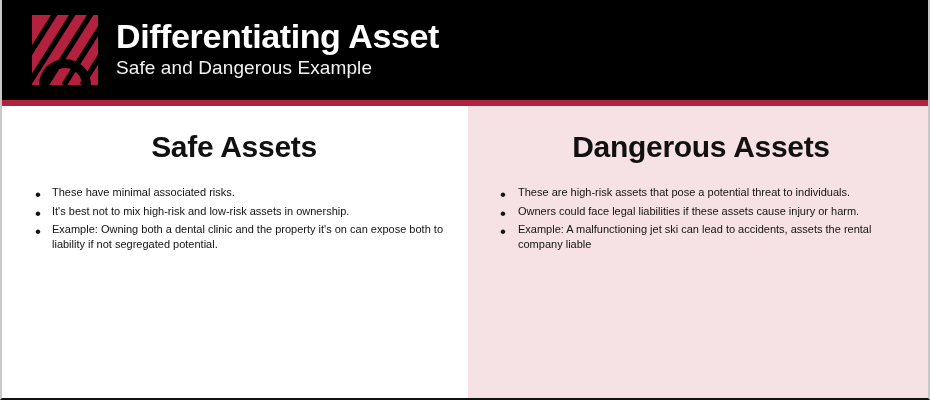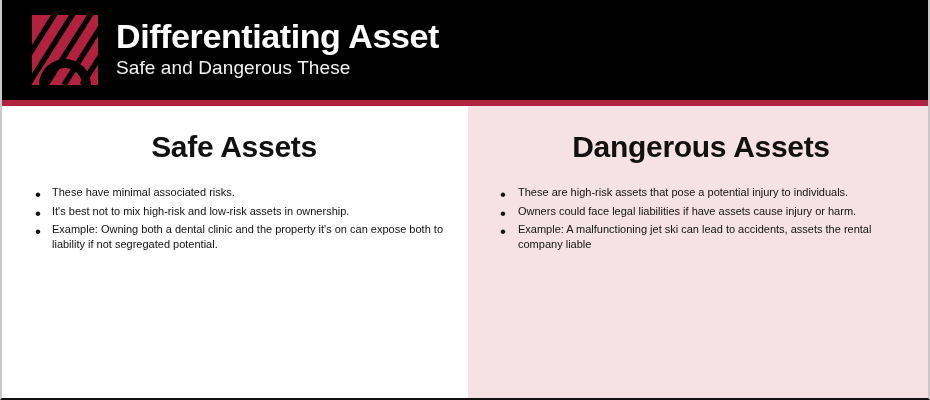--- a/index.html
+++ b/index.html
@@ -176,40 +176,40 @@
           <line x1="-4" y1="70" x2="44" y2="-6"></line>
           <line x1="14" y1="70" x2="62" y2="-6"></line>
           <line x1="32" y1="70" x2="80" y2="-6"></line>
           <line x1="50" y1="70" x2="98" y2="-6"></line>
         </g>
       </g>
     </svg>
 
     <div class="header-text">
       <div class="header-title">Differentiating Asset</div>
-      <div class="header-subtitle">Safe and Dangerous These</div>
+      <div class="header-subtitle">Safe and Dangerous Example</div>
     </div>
   </div>
 
   <div class="header-rule"></div>
 
   <div class="columns">
 
     <div class="column col-left">
       <h2 class="col-heading">Safe Assets</h2>
       <ul class="bullets">
         <li>These have minimal associated risks.</li>
         <li>It's best not to mix high-risk and low-risk assets in ownership.</li>
         <li>Example: Owning both a dental clinic and the property it's on can expose both to liability if not segregated potential.</li>
       </ul>
     </div>
 
     <div class="column col-right">
       <h2 class="col-heading">Dangerous Assets</h2>
       <ul class="bullets">
-        <li>These are high-risk assets that pose a potential injury to individuals.</li>
-        <li>Owners could face legal liabilities if have assets cause injury or harm.</li>
+        <li>These are high-risk assets that pose a potential threat to individuals.</li>
+        <li>Owners could face legal liabilities if these assets cause injury or harm.</li>
         <li>Example: A malfunctioning jet ski can lead to accidents, assets the rental company liable</li>
       </ul>
     </div>
 
   </div>
 </div>
 
 </body></html>

